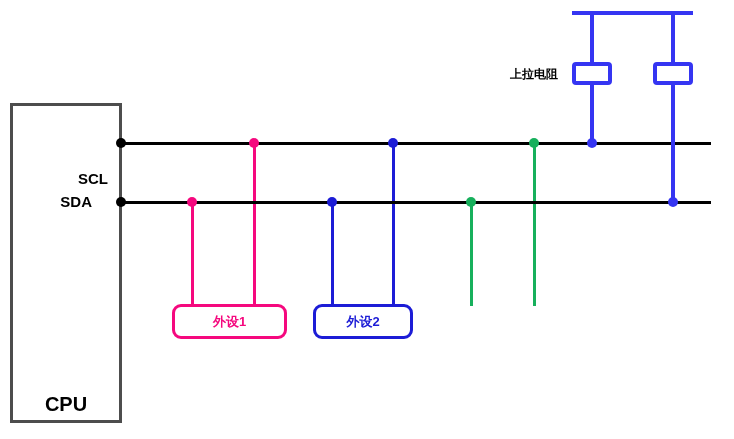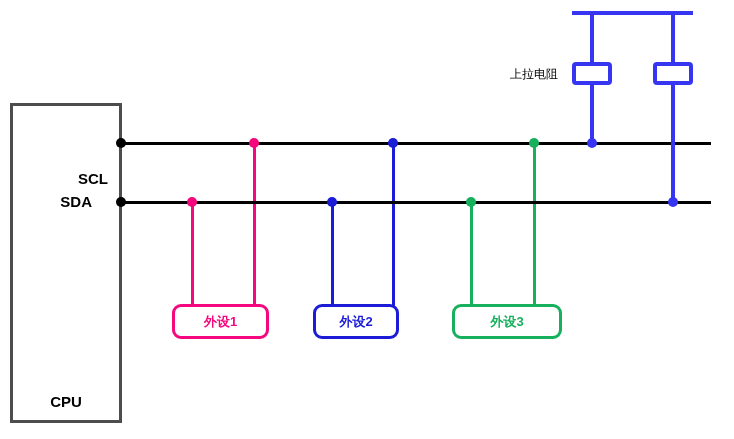--- a/index.html
+++ b/index.html
@@ -8,41 +8,41 @@
     font-family:"Liberation Sans","DejaVu Sans",sans-serif;
   }
   .abs{position:absolute;}
   
   .cpu-box{left:10px;top:103px;width:112px;height:320px;border:3px solid #4d4d4d;
     background:#ffffff;box-sizing:border-box;z-index:1;}
   .pin-label{font-size:15px;font-weight:bold;color:#000;width:36px;text-align:right;
     line-height:16px;z-index:6;}
   .scl-pin{left:72px;top:135px;margin-top:36px;}
   .sda-pin{left:56px;top:194px;}
-  .cpu-label{left:36px;top:393px;width:60px;text-align:center;font-size:15px;
+  .cpu-label{left:36px;top:393px;width:60px;text-align:center;font-size:20px;
     font-weight:bold;color:#000;z-index:6;}
   
   .bus{height:3px;background:#000;z-index:3;}
   .bus-scl{left:120px;top:142px;width:591px;}
   .bus-sda{left:120px;top:201px;width:591px;}
   
   .wire{width:3px;z-index:2;}
   .pull-wire{width:4px;z-index:4;}
   
   .dot{width:10px;height:10px;border-radius:50%;z-index:5;}
   
   .periph-box{height:35px;border:3px solid;border-radius:9px;background:#ffffff;
     box-sizing:border-box;z-index:6;display:flex;align-items:center;justify-content:center;
     font-size:13px;font-weight:bold;}
   
   .rail{left:572px;top:11px;width:121px;height:4px;z-index:4;}
   .res-body{width:40px;height:23px;border:4px solid;border-radius:4px;background:#ffffff;
     box-sizing:border-box;z-index:6;}
   .pullup-label{left:494px;top:66px;width:64px;text-align:right;font-size:12px;
-    font-weight:normal;color:#000;z-index:6;}
+    font-weight:bold;color:#000;z-index:6;}
 </style>
 </head>
 <body>
 
 <div id="canvas">
 
   <div class="abs cpu-box" style="border-color: rgb(77, 77, 77);"></div>
   <div class="abs pin-label scl-pin">SCL</div>
   <div class="abs pin-label sda-pin">SDA</div>
   <div class="abs cpu-label">CPU</div>
@@ -68,23 +68,20 @@
   <div class="abs dot" style="left: 116px; top: 197px; background: rgb(0, 0, 0);"></div>
   <div class="abs dot" style="left: 187px; top: 197px; background: rgb(245, 8, 126);"></div>
   <div class="abs dot" style="left: 249px; top: 138px; background: rgb(245, 8, 126);"></div>
   <div class="abs dot" style="left: 327px; top: 197px; background: rgb(28, 28, 214);"></div>
   <div class="abs dot" style="left: 388px; top: 138px; background: rgb(28, 28, 214);"></div>
   <div class="abs dot" style="left: 466px; top: 197px; background: rgb(23, 176, 92);"></div>
   <div class="abs dot" style="left: 529px; top: 138px; background: rgb(23, 176, 92);"></div>
   <div class="abs dot" style="left: 587px; top: 138px; background: rgb(53, 53, 242);"></div>
   <div class="abs dot" style="left: 668px; top: 197px; background: rgb(53, 53, 242);"></div>
 
-  <div class="abs periph-box" style="left: 172px; top: 304px; width: 97px; border-color: rgb(245, 8, 126); color: rgb(245, 8, 126);">
+  <div class="abs periph-box" style="left: 172px; top: 304px; width: 115px; border-color: rgb(245, 8, 126); color: rgb(245, 8, 126);">
     <span>外设1</span>
   </div>
-  <div class="abs periph-box" style="left: 313px; top: 304px; width: 86px; border-color: rgb(28, 28, 214); color: rgb(28, 28, 214);">
+  <div class="abs periph-box" style="left: 313px; top: 304px; width: 100px; border-color: rgb(28, 28, 214); color: rgb(28, 28, 214);">
     <span>外设2</span>
-  </div>
-  <div class="abs periph-box" style="left: 452px; top: 304px; width: 110px; border-color: rgb(23, 176, 92); color: rgb(23, 176, 92);">
-    <span>外设3</span>
   </div>
 
 </div>
 
 </body></html>

